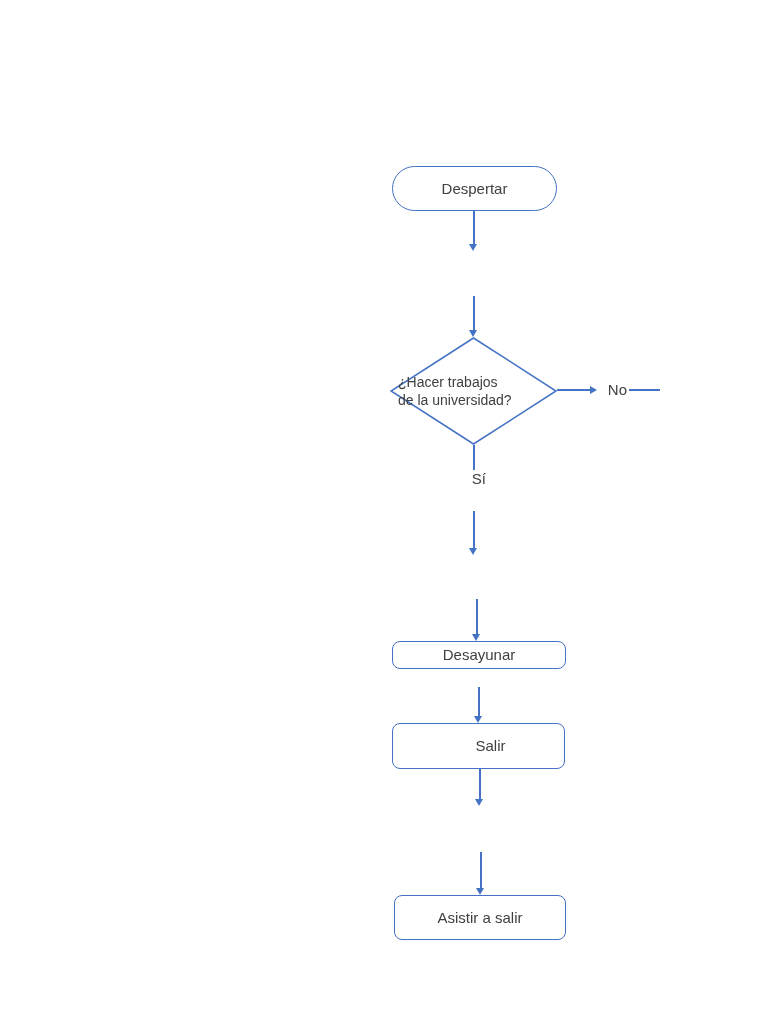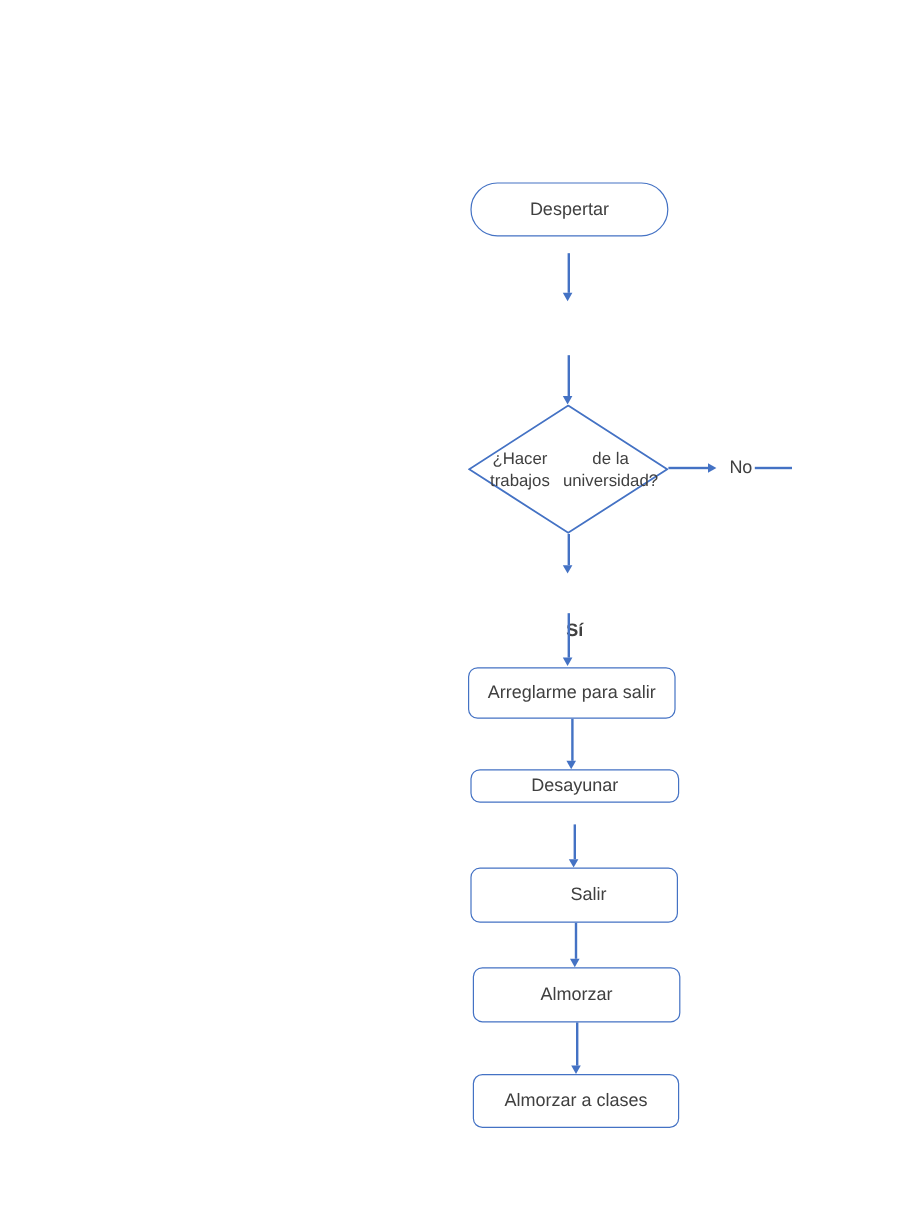--- a/index.html
+++ b/index.html
@@ -33,22 +33,22 @@
   .decision-wrap svg { display: block; }
   .decision-wrap polygon {
     fill: #ffffff;
     stroke: var(--shape-border, #4472C4);
     stroke-width: 1.5;
     stroke-linejoin: miter;
   }
   .decision-label {
     position: absolute;
     display: flex;
-    flex-direction: row;
-    align-items: center;
+    flex-direction: column;
+    align-items: flex-start;
     justify-content: center;
     font-size: 14px;
     color: var(--text, #404040);
     text-align: center;
     line-height: 18px;
   }
   .vline { position: absolute; width: 1.5px; background: var(--connector, #4472C4); }
   .hline { position: absolute; height: 1.5px; background: var(--connector, #4472C4); }
   .ah-down {
     position: absolute; width: 0; height: 0;
@@ -68,21 +68,21 @@
     color: var(--text, #404040);
     background: #ffffff;
     text-align: right;
   }
 </style>
 </head>
 <body>
 
 <div class="canvas" style="--shape-border: #4472C4; --connector: #4472C4; --text: #404040; --background: #FFFFFF;">
 
-  <div class="node terminator" style="left:392px; top:152px; width:165px; height:45px;">
+  <div class="node terminator" style="left:392px; top:166px; width:165px; height:45px;">
     <span>Despertar</span>
   </div>
 
   <div class="vline" style="left:473px; top:211px; height:33px;"></div>
   <div class="ah-down" style="left:469px; top:244px;"></div>
 
 
   <div class="vline" style="left:473px; top:296px; height:34px;"></div>
   <div class="ah-down" style="left:469px; top:330px;"></div>
 
@@ -96,49 +96,43 @@
     <span>de la universidad?</span>
   </div>
 
   <div class="hline" style="left:557px; top:389px; width:33px;"></div>
   <div class="ah-right" style="left:590px; top:386px;"></div>
   <div class="edge-label" style="left:601px; top:381px; width:26px;">No</div>
   <div class="hline" style="left:629px; top:389px; width:31px;"></div>
 
   <div class="vline" style="left:473px; top:445px; height:26px;"></div>
   <div class="ah-down" style="left:469px; top:471px;"></div>
-  <div class="edge-label" style="left:462px; top:517px; width:24px;font-weight:bold;">Sí</div>
+  <div class="edge-label" style="left:462px; top:470px; width:24px;">Sí</div>
   <div class="vline" style="left:473px; top:511px; height:37px;"></div>
   <div class="ah-down" style="left:469px; top:548px;"></div>
 
-  <div class="node" style="left:390px; top:556px; width:173px; height:43px;">
-    <span>Arreglarme para salir</span>
-  </div>
 
   <div class="vline" style="left:476px; top:599px; height:35px;"></div>
   <div class="ah-down" style="left:472px; top:634px;"></div>
 
   <div class="node" style="left:392px; top:641px; width:174px; height:28px;">
     <span>Desayunar</span>
   </div>
 
   <div class="vline" style="left:478px; top:687px; height:29px;"></div>
   <div class="ah-down" style="left:474px; top:716px;"></div>
 
   <div class="node" style="left:392px; top:723px; width:173px; height:46px;padding-left:24px;">
     <span>Salir</span>
   </div>
 
   <div class="vline" style="left:479px; top:769px; height:30px;"></div>
   <div class="ah-down" style="left:475px; top:799px;"></div>
 
-  <div class="node" style="left:394px; top:806px; width:173px; height:46px;">
-    <span>Almorzar</span>
-  </div>
 
   <div class="vline" style="left:480px; top:852px; height:36px;"></div>
   <div class="ah-down" style="left:476px; top:888px;"></div>
 
   <div class="node" style="left:394px; top:895px; width:172px; height:45px;">
-    <span>Almorzar a clases</span>
+    <span>Asistir a salir</span>
   </div>
 
 </div>
 
 </body></html>

